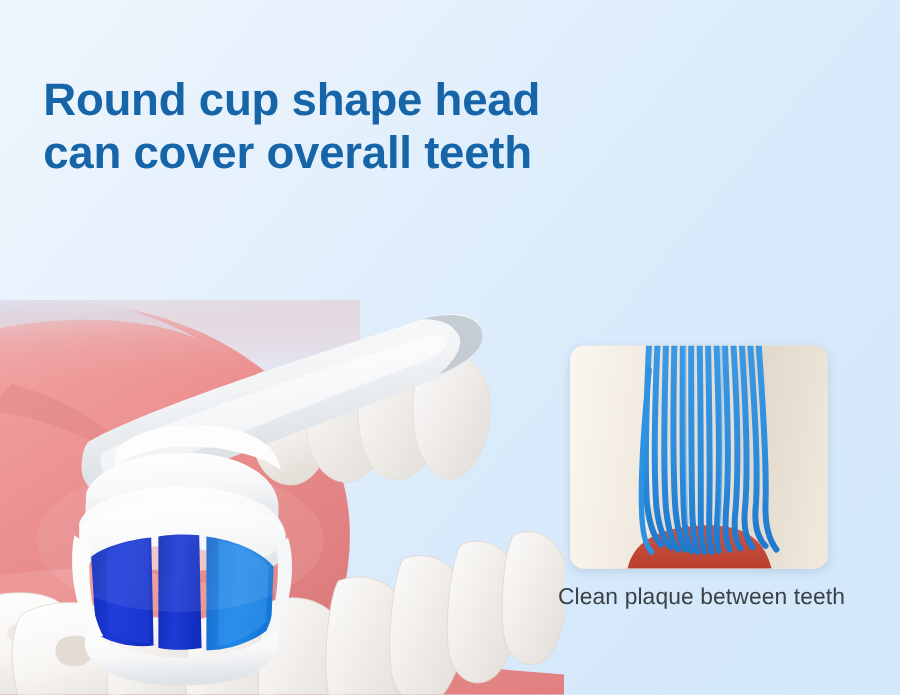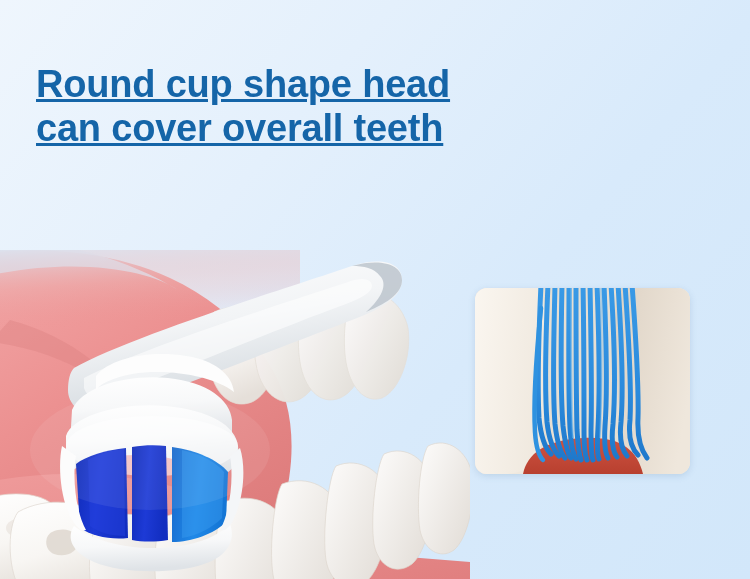--- a/index.html
+++ b/index.html
@@ -17,21 +17,20 @@
   .headline {
     position:absolute;
     left:36px; top:62px;
     font-size:38px;
     font-weight:bold;
     line-height:1.16;
     letter-spacing:-0.2px;
     color:#1565a8;
     white-space:pre-line;
     z-index:40;
-    text-decoration:underline;
   }
 
   
   .scene { position:absolute; left:0; top:250px; width:470px; height:329px; z-index:10; }
   .scene svg { display:block; width:100%; height:100%; }
 
   
   .inset-card {
     position:absolute;
     left:475px; top:288px;
@@ -264,14 +263,15 @@
 
       <path d="M 66,20 C 62,60 58,110 60,144 C 61,160 64,168 68,172" fill="none" stroke="#2f92e0" stroke-width="4.5" stroke-linecap="round"></path>
 
       <path d="M 96,0 C 96,50 96,110 98,150" fill="none" stroke="#63b3ef" stroke-width="2" opacity="0.55"></path>
       <path d="M 126,0 C 127,50 127,110 125,150" fill="none" stroke="#63b3ef" stroke-width="2" opacity="0.45"></path>
 
       <rect x="0" y="0" width="215" height="186" fill="none"></rect>
     </svg>
   </div>
 
+  <div class="caption">Clean plaque between teeth</div>
 
 </div>
 
 </body></html>

